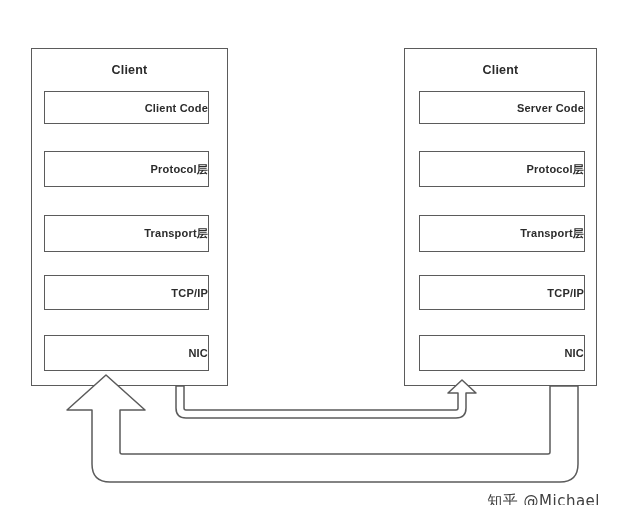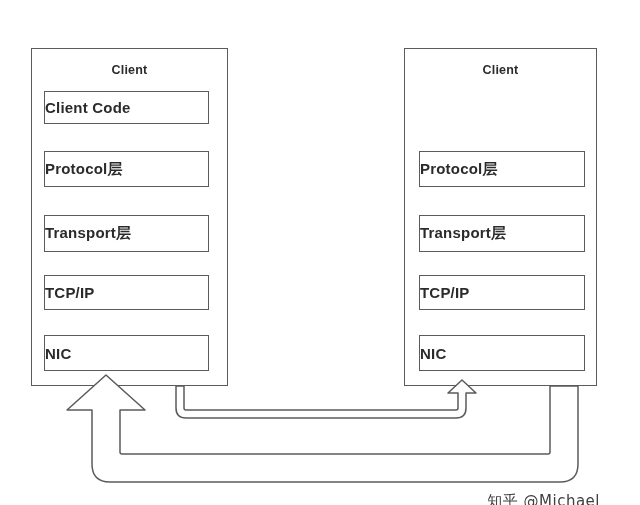--- a/index.html
+++ b/index.html
@@ -38,22 +38,22 @@
     letter-spacing: 0.2px;
     color: #2b2b2b;
   }
   .layer {
     position: absolute;
     box-sizing: border-box;
     border: 1.4px solid #5b5b5b;
     background: #ffffff;
     display: flex;
     align-items: center;
-    justify-content: flex-start;
-    font-size: 15px;
+    justify-content: flex-end;
+    font-size: 11px;
     font-weight: bold;
     letter-spacing: 0.2px;
     color: #2b2b2b;
     white-space: nowrap;
   }
   #arrows {
     position: absolute;
     left: 0;
     top: 0;
     width: 640px;
@@ -98,20 +98,23 @@
   <div class="layer" style="left: 44px; top: 263px; width: 165px; height: 35px; border-color: rgb(91, 91, 91); background: rgb(255, 255, 255); color: rgb(43, 43, 43);">
     <span>TCP/IP</span>
   </div>
   <div class="layer" style="left: 44px; top: 323px; width: 165px; height: 36px; border-color: rgb(91, 91, 91); background: rgb(255, 255, 255); color: rgb(43, 43, 43);">
     <span>NIC</span>
   </div>
 
   <div class="stack" id="server-stack" style="left: 404px; top: 36px; width: 193px; height: 338px; border-color: rgb(91, 91, 91); background: rgb(255, 255, 255); color: rgb(43, 43, 43);">
     <div class="stack-title" style="top:14px;">Client</div>
   </div>
+  <div class="layer" style="left: 419px; top: 79px; width: 166px; height: 33px; border-color: rgb(91, 91, 91); background: rgb(255, 255, 255); color: rgb(43, 43, 43);">
+    <span>Server Code</span>
+  </div>
   <div class="layer" style="left: 419px; top: 139px; width: 166px; height: 36px; border-color: rgb(91, 91, 91); background: rgb(255, 255, 255); color: rgb(43, 43, 43);">
     <span>Protocol层</span>
   </div>
   <div class="layer" style="left: 419px; top: 203px; width: 166px; height: 37px; border-color: rgb(91, 91, 91); background: rgb(255, 255, 255); color: rgb(43, 43, 43);">
     <span>Transport层</span>
   </div>
   <div class="layer" style="left: 419px; top: 263px; width: 166px; height: 35px; border-color: rgb(91, 91, 91); background: rgb(255, 255, 255); color: rgb(43, 43, 43);">
     <span>TCP/IP</span>
   </div>
   <div class="layer" style="left: 419px; top: 323px; width: 166px; height: 36px; border-color: rgb(91, 91, 91); background: rgb(255, 255, 255); color: rgb(43, 43, 43);">

